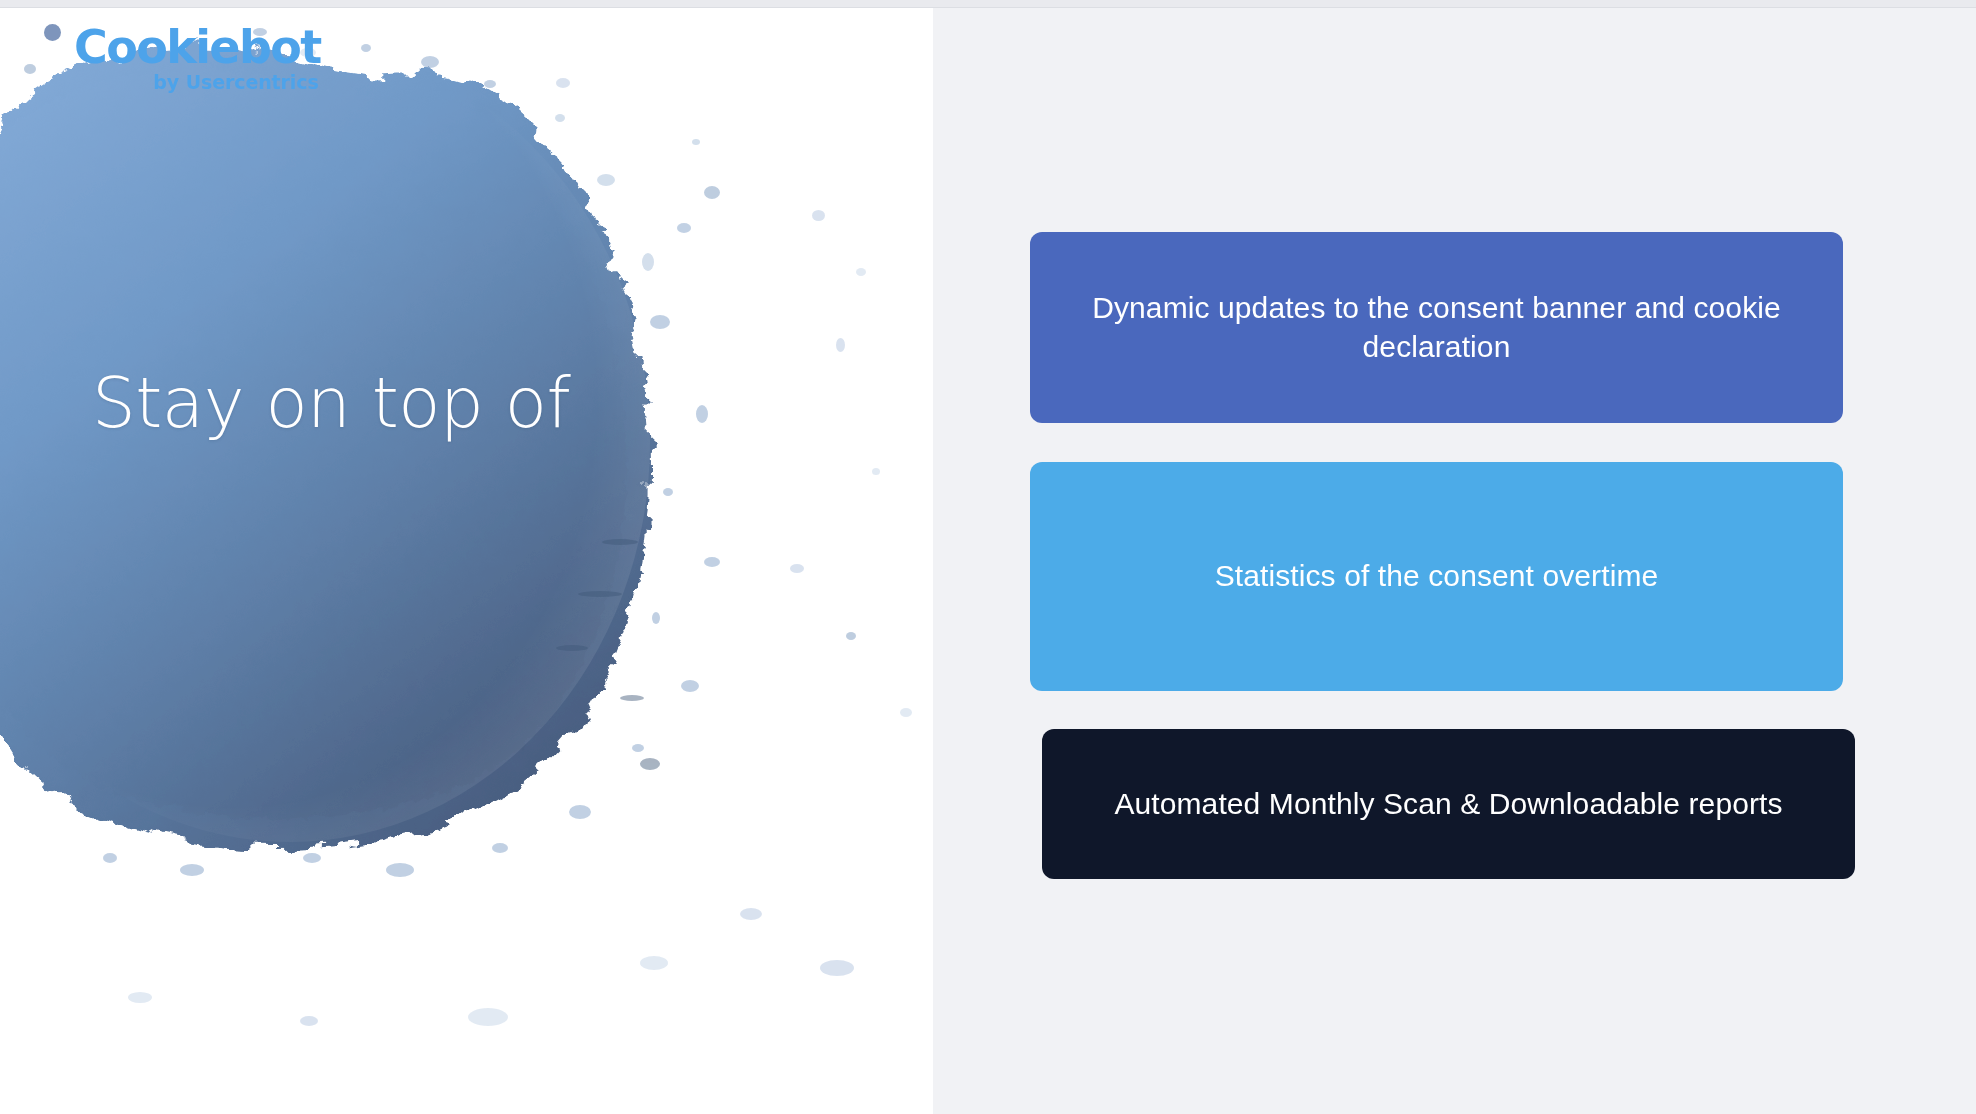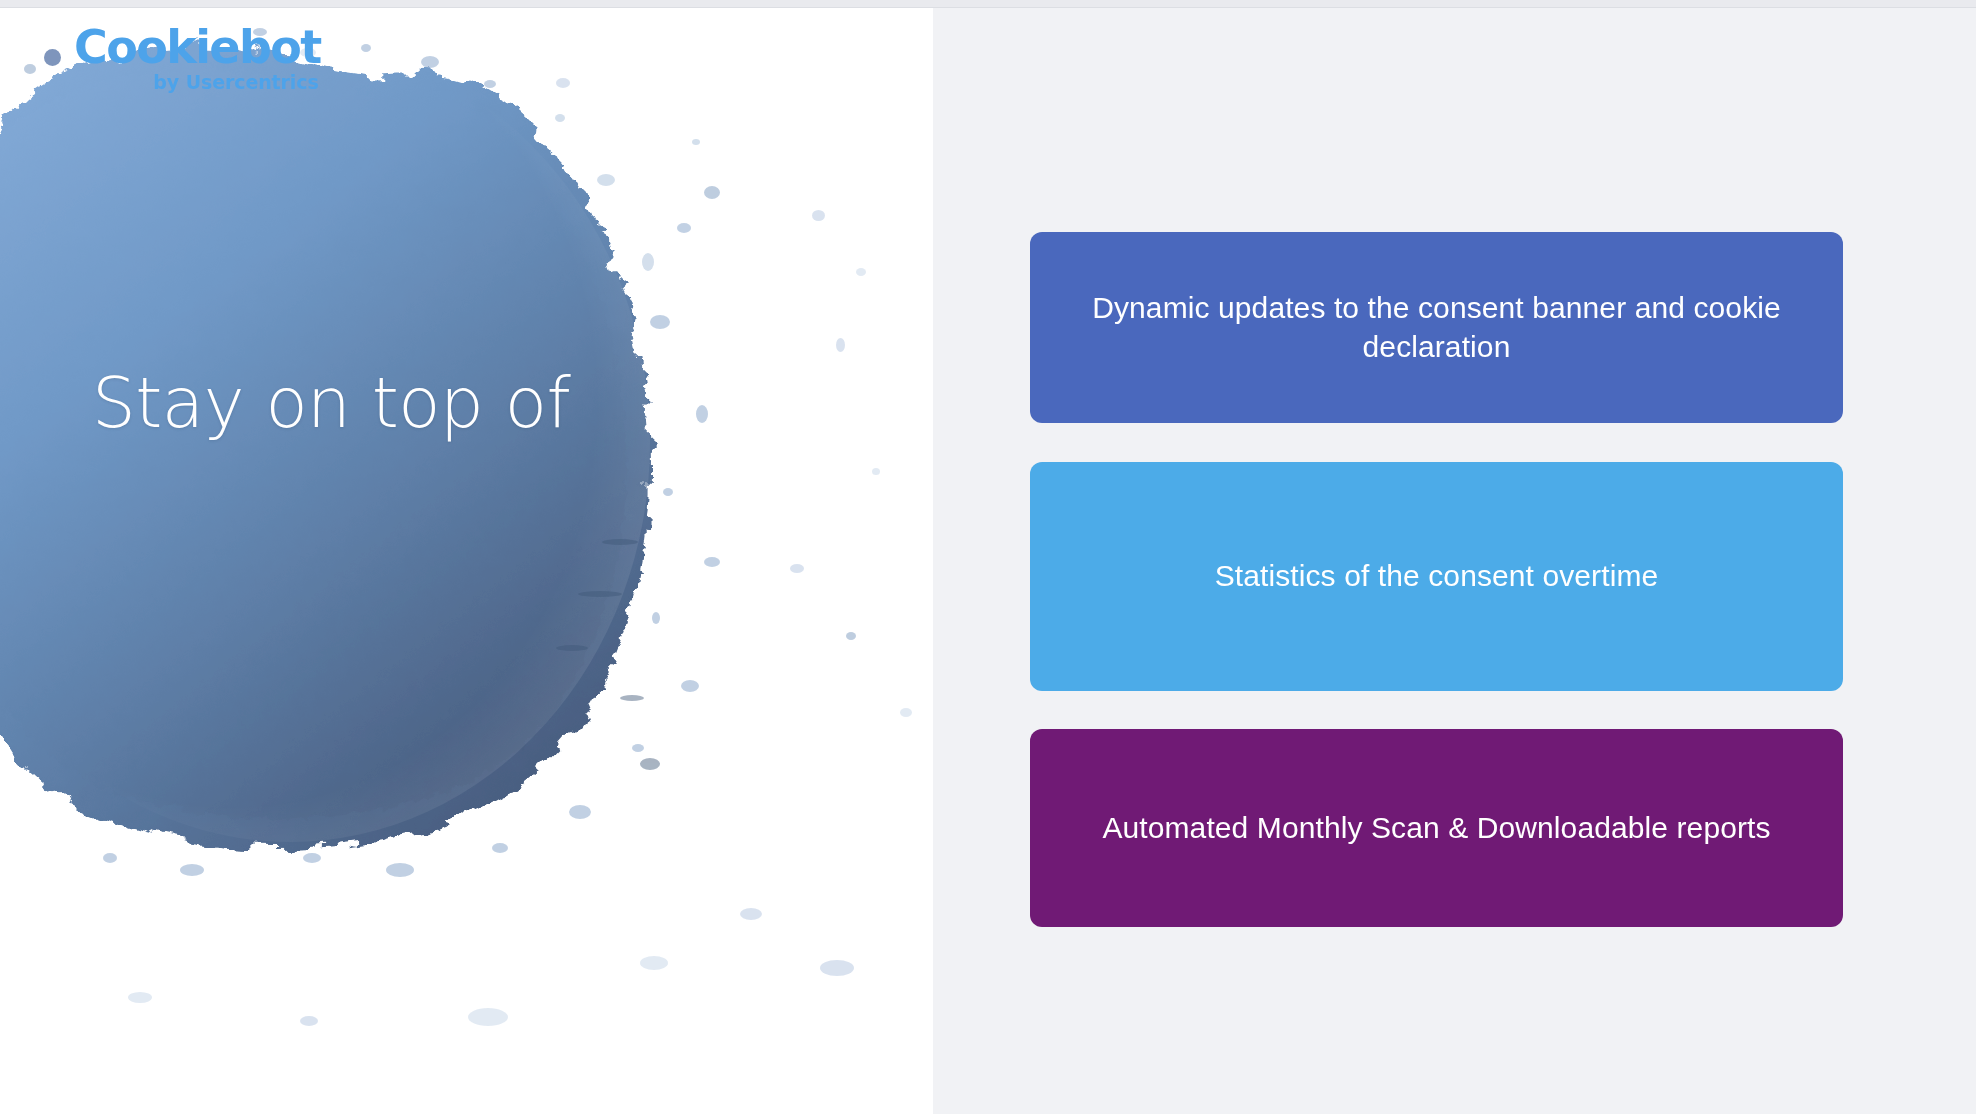--- a/index.html
+++ b/index.html
@@ -69,21 +69,21 @@
     left: 44px;
     top: 16px;
     z-index: 9;
     display: flex;
     flex-direction: column;
     align-items: flex-end;
     line-height: 1;
   }
   .logo-row {
     display: flex;
-    align-items: flex-end;
+    align-items: flex-start;
     gap: 13px;
   }
   .logo-dot {
     width: 17px;
     height: 17px;
     border-radius: 50%;
     background: #7e95bc;
     margin-bottom: 4px;
     flex: none;
   }
@@ -146,21 +146,21 @@
     text-align: center;
     color: #ffffff;
     font-size: 30px;
     font-weight: 400;
     line-height: 1.28;
     letter-spacing: .1px;
     padding: 10px 46px;
   }
   .card-1 { height: 191px; background: #4a68bd; margin-bottom: 39px; }
   .card-2 { height: 229px; background: #4cabe8; margin-bottom: 38px; }
-  .card-3 { height: 198px; background: #701a75; }
+  .card-3 { height: 150px; background: #0f172a; margin-left: 12px; }
 
   .card-text { display: block; max-width: 100%; }
 </style>
 </head>
 <body>
 
 <div class="slide">
 
   <div class="top-strip"></div>
 

